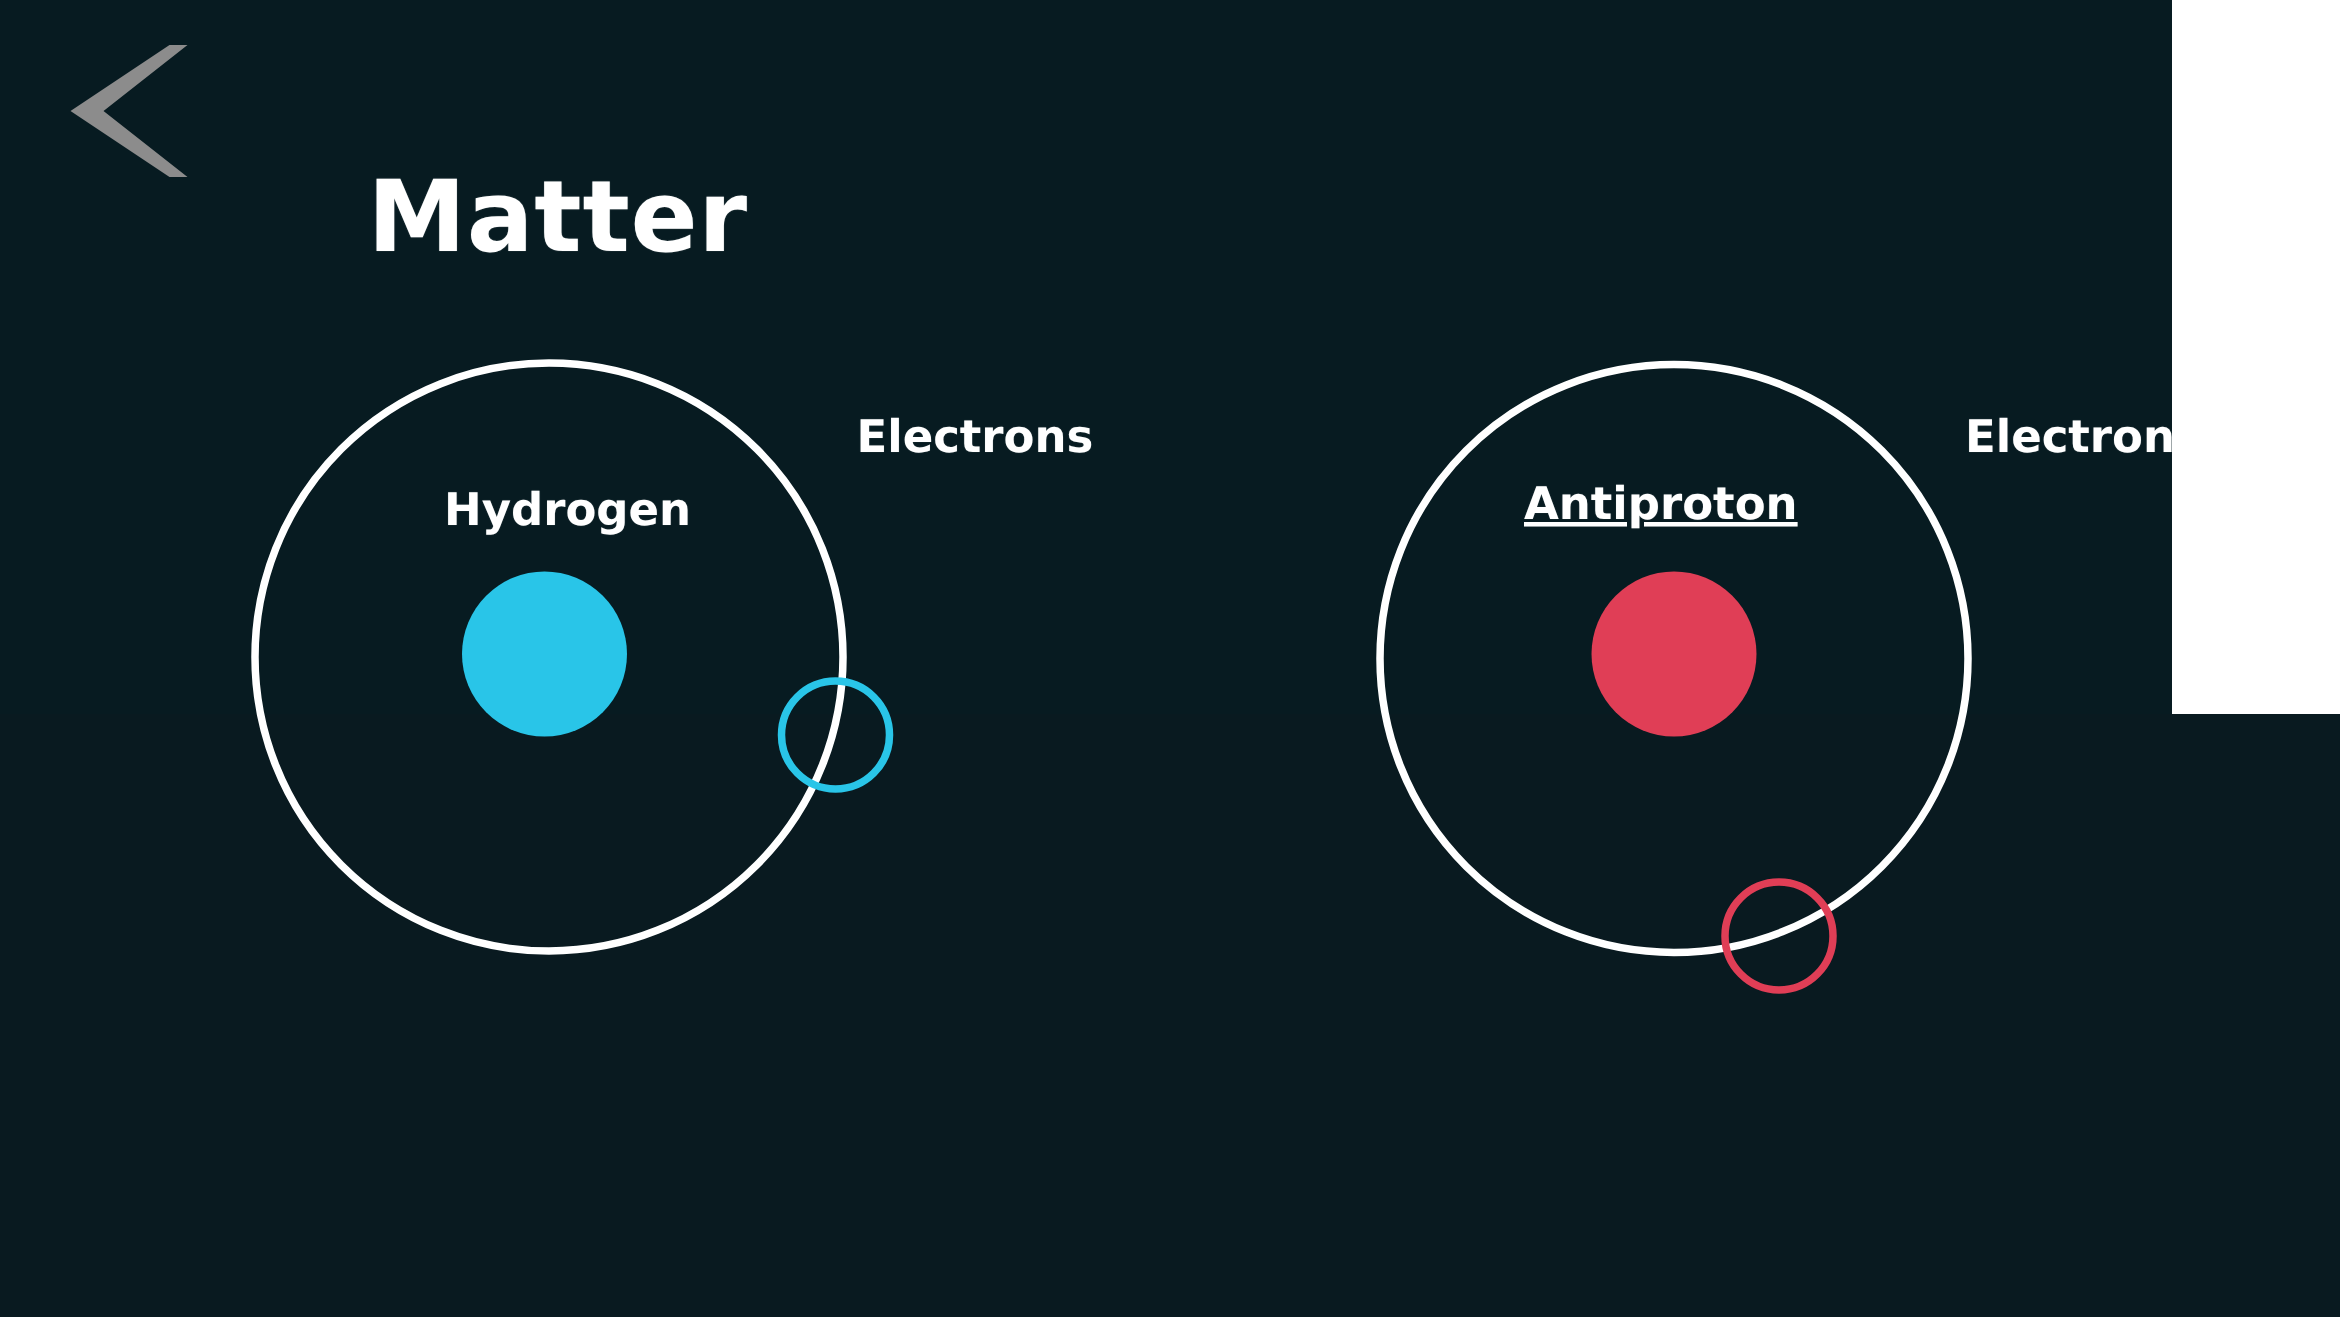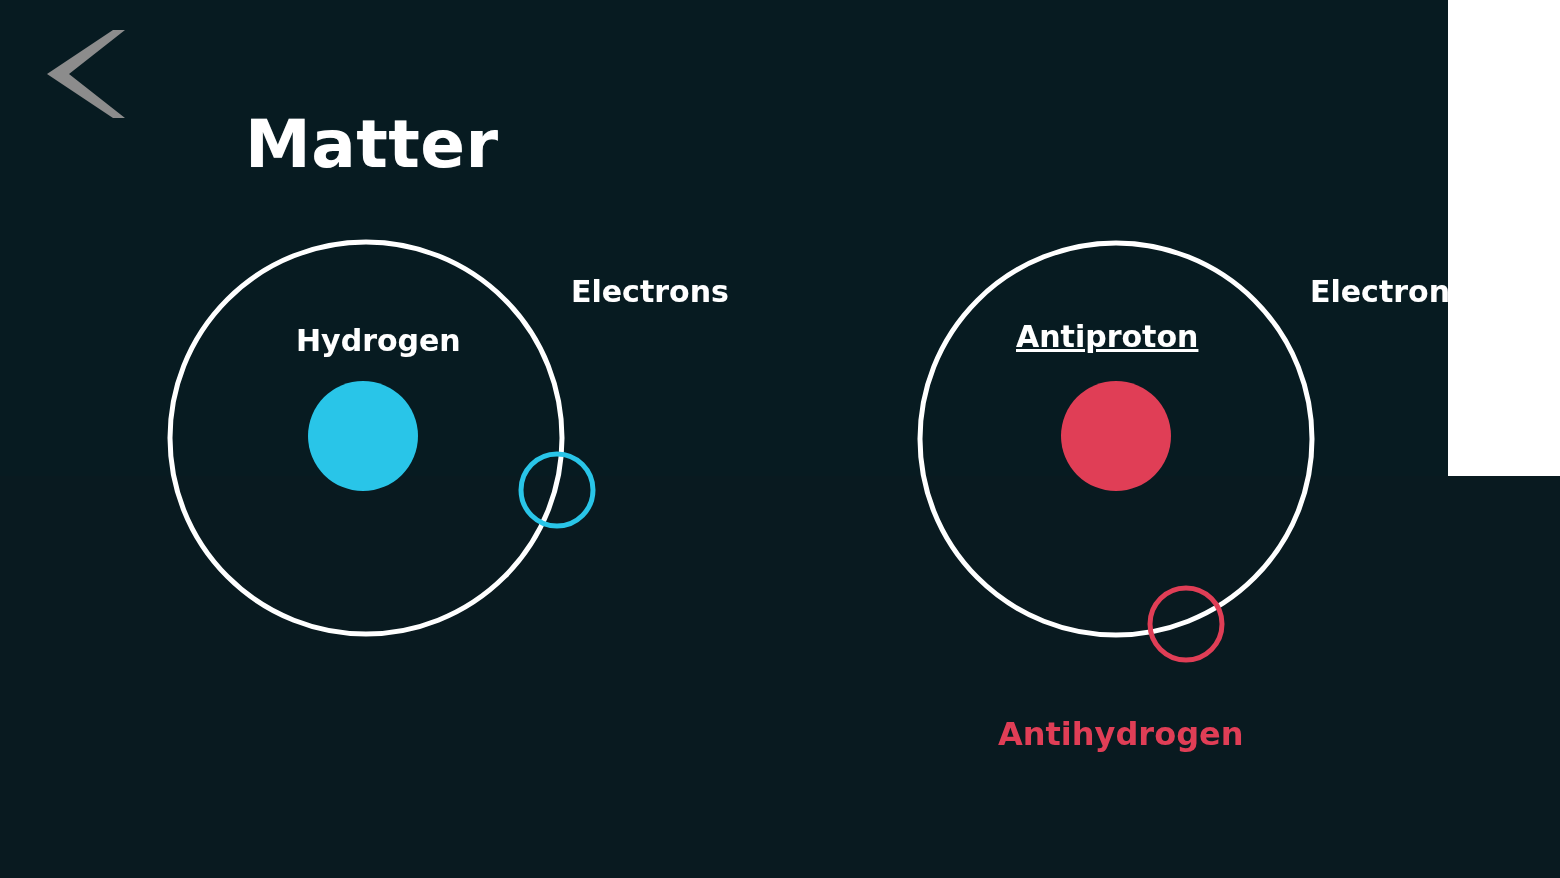--- a/index.html
+++ b/index.html
@@ -134,15 +134,14 @@
 
   <div class="part-label" id="label-protons">Hydrogen</div>
 
   <div class="part-label" id="label-electrons">Electrons</div>
 
   <div class="part-label" id="label-antiproton">Antiproton</div>
 
   <div class="part-label" id="label-positron">Electrons</div>
 
 
-  <div class="caption" id="caption-antihydrogen">Antihydrogen</div>
 
 </div>
 
 </body></html>

